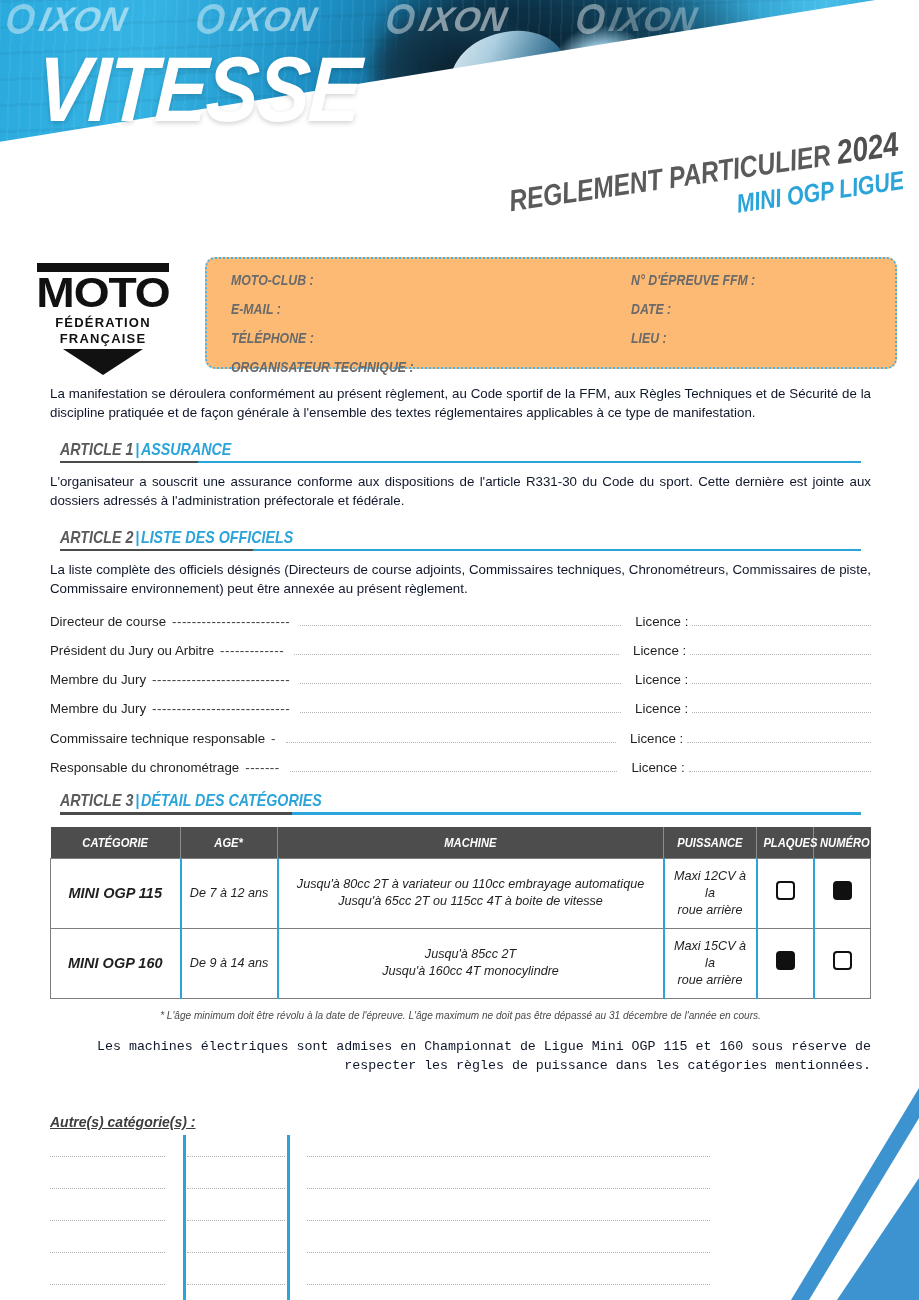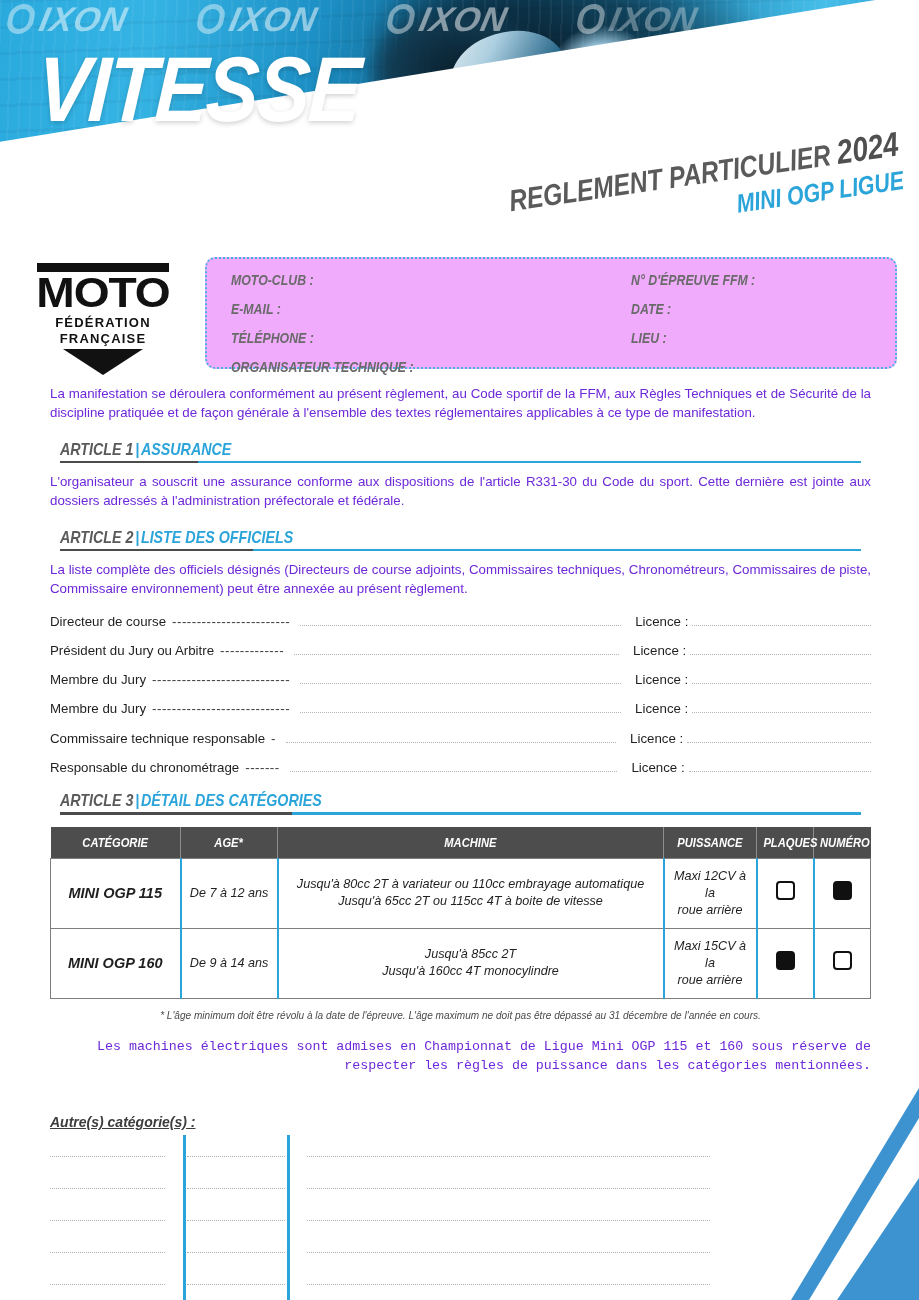--- a/index.html
+++ b/index.html
@@ -131,38 +131,38 @@
   .ffm-chevron {
     width: 0; height: 0; margin: 2px auto 0;
     border-left: 40px solid transparent; border-right: 40px solid transparent;
     border-top: 26px solid #111;
   }
 
   .info-box {
     position: absolute; left: 205px; top: 8px; right: 22px;
     height: 112px;
     border: 2px dotted #42b3e3; border-radius: 10px;
-    background: #f0abfc; padding: 14px 0 0 0;
+    background: #fdba74; padding: 14px 0 0 0;
   }
   .info-cols { display: flex; }
   .info-col { padding-left: 24px; }
   .info-col.left { width: 50%; }
   .info-col.right { width: 50%; padding-left: 80px; }
   .info-label {
     font: italic 900 14px/1 "Liberation Sans", sans-serif;
     color: #6a6a6a; letter-spacing: 0px; margin-bottom: 15px;
     transform: scaleX(0.88); transform-origin: left center; white-space: nowrap;
   }
 
   
   .body-wrap { padding: 0 48px 0 50px; }
 
   .para {
     font: 400 13.3px/1.45 "Liberation Sans", sans-serif;
-    color: #6d28d9; text-align: justify; margin-bottom: 14px;
+    color: #0f172a; text-align: justify; margin-bottom: 14px;
   }
   .para.tight { text-align: right; font-family: Liberation Mono, monospace; }
 
   .art-head { margin: 18px 10px 9px; }
   .art-head-text {
     font: italic 900 17px/1 "Liberation Sans", sans-serif;
     letter-spacing: 0px; white-space: nowrap;
     transform: scaleX(0.84); transform-origin: left center;
     display: inline-block;
   }

